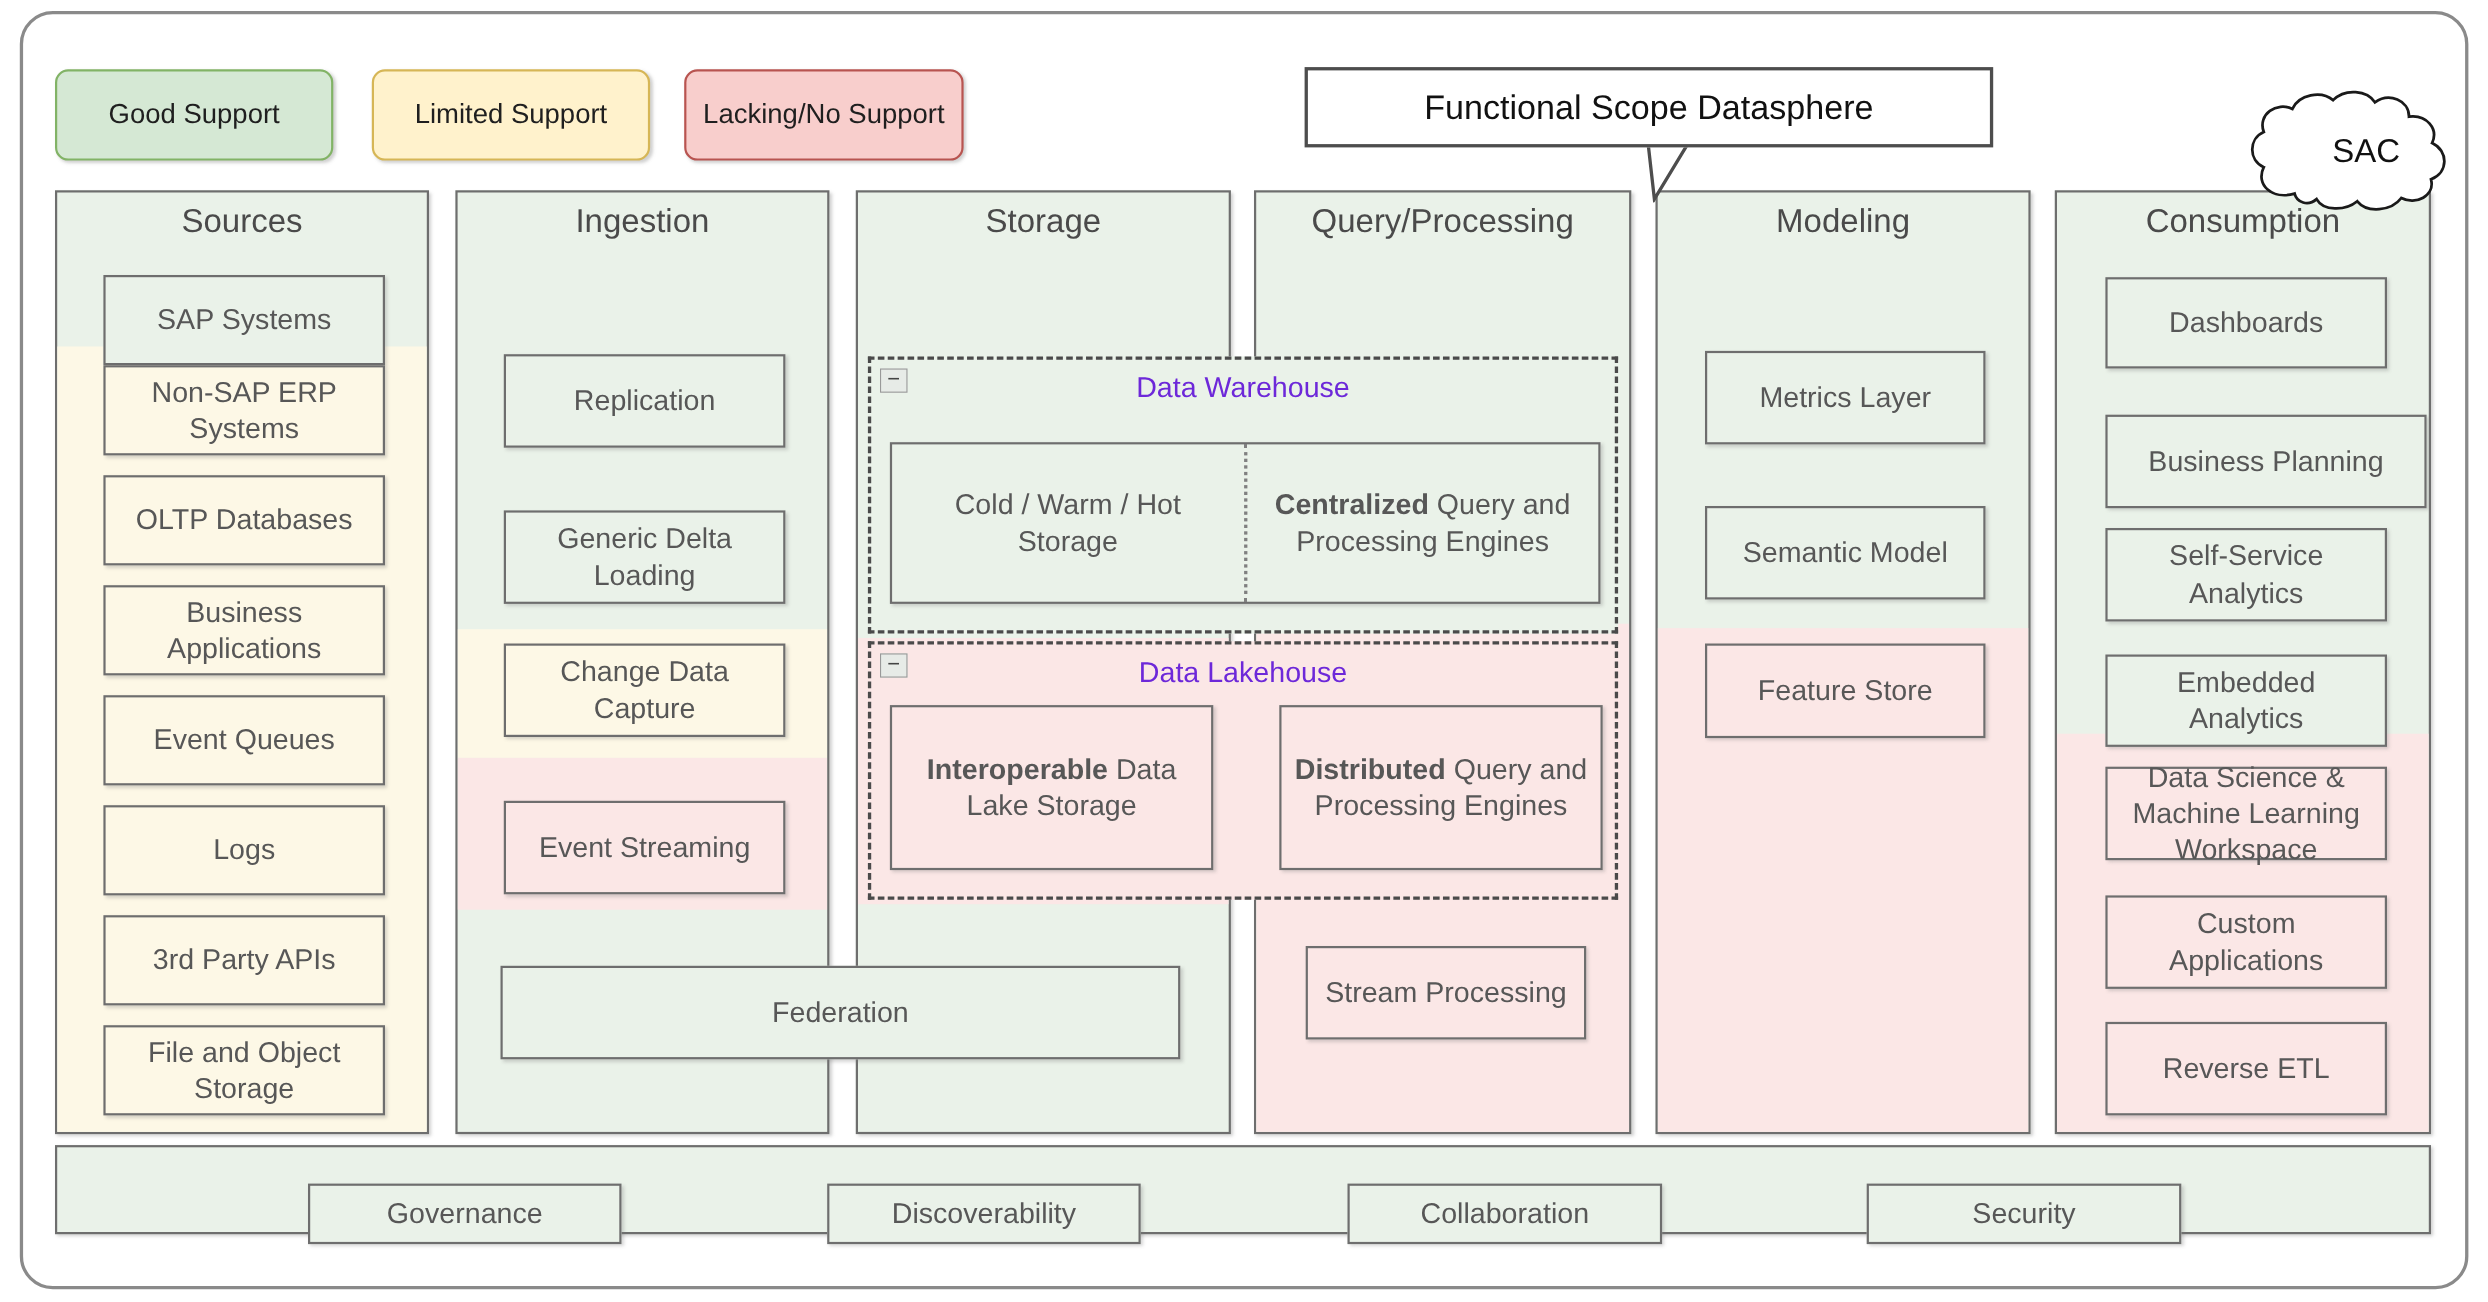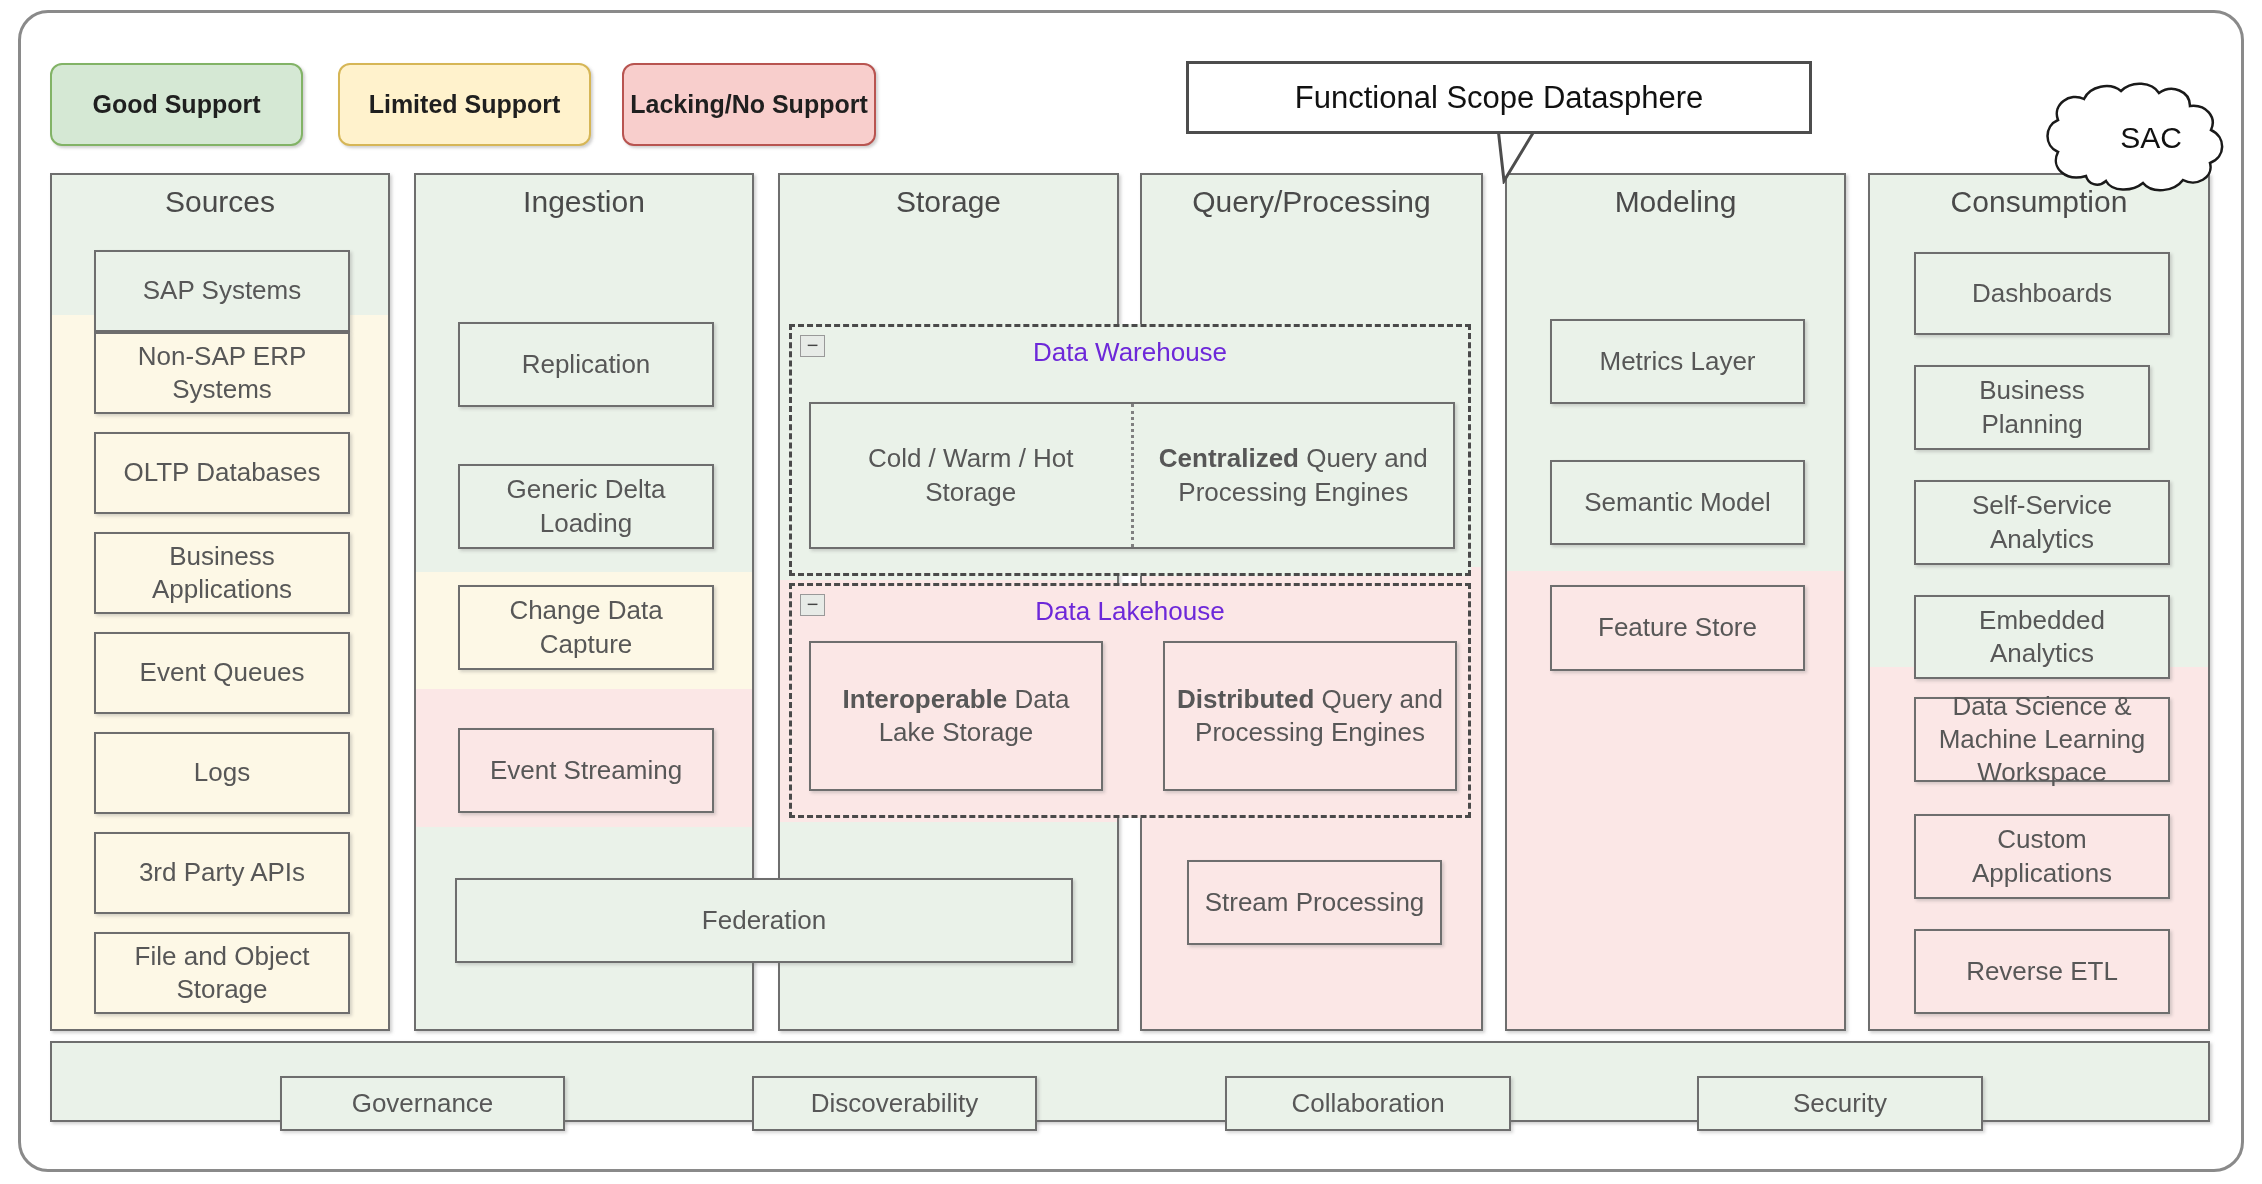--- a/index.html
+++ b/index.html
@@ -11,21 +11,21 @@
     overflow: hidden;
   }
   .frame {
     position: absolute; left: 18px; top: 10px; width: 2226px; height: 1162px;
     border: 3px solid #8a8a8a; border-radius: 30px; background: #ffffff;
   }
   .legend-box {
     position: absolute; top: 63px; height: 83px; border-radius: 12px;
     display: flex; align-items: center; justify-content: center;
     font-size: 25px; color: #1f1f1f; border: 2px solid;
-    box-shadow: 2px 2px 3px rgba(120,120,120,.35); z-index: 2; font-weight: bold;
+    box-shadow: 2px 2px 3px rgba(120,120,120,.35); z-index: 2;
   }
   .legend-good    { left: 50px;  width: 253px; background:#d5e8d4; border-color:#82b366; }
   .legend-limited { left: 338px; width: 253px; background:#fff2cc; border-color:#d6b656; }
   .legend-lacking { left: 622px; width: 254px; background:#f8cecc; border-color:#b85450; }
 
   .col {
     position: absolute; top: 173px; height: 858px;
     background: #eaf2e9; border: 2px solid #6e6e6e;
     box-shadow: 2px 2px 3px rgba(120,120,120,.35);
     overflow: hidden; z-index: 1;
@@ -163,21 +163,21 @@
     <div class="col-title">Modeling</div>
     <div class="box g-fill" style="left:43px;top:124px;width:255px;height:85px">Metrics Layer</div>
     <div class="box g-fill" style="left:43px;top:265px;width:255px;height:85px">Semantic Model</div>
     <div class="box p-fill" style="left:43px;top:410px;width:255px;height:86px">Feature Store</div>
   </div>
 
   <div class="col col-consumption">
     <div class="band p-band" style="top:492px;bottom:0;"></div>
     <div class="col-title">Consumption</div>
     <div class="box g-fill" style="left:44px;top:57px;width:256px;height:83px">Dashboards</div>
-    <div class="box g-fill" style="left:44px;top:170px;width:236px;height:85px">Business Planning</div>
+    <div class="box g-fill" style="left:44px;top:182px;width:292px;height:85px">Business Planning</div>
     <div class="box g-fill" style="left:44px;top:285px;width:256px;height:85px">Self-Service Analytics</div>
     <div class="box g-fill" style="left:44px;top:400px;width:256px;height:84px">Embedded Analytics</div>
     <div class="box p-fill" style="left:44px;top:522px;width:256px;height:85px">Data Science &amp; Machine Learning Workspace</div>
     <div class="box p-fill" style="left:44px;top:639px;width:256px;height:85px">Custom Applications</div>
     <div class="box p-fill" style="left:44px;top:754px;width:256px;height:85px">Reverse ETL</div>
   </div>
 
   <div class="dashed-group g-fill" style="left:789px;top:304px;width:682px;height:252px">
     <div class="collapse">−</div>
     <div class="group-title">Data Warehouse</div>

